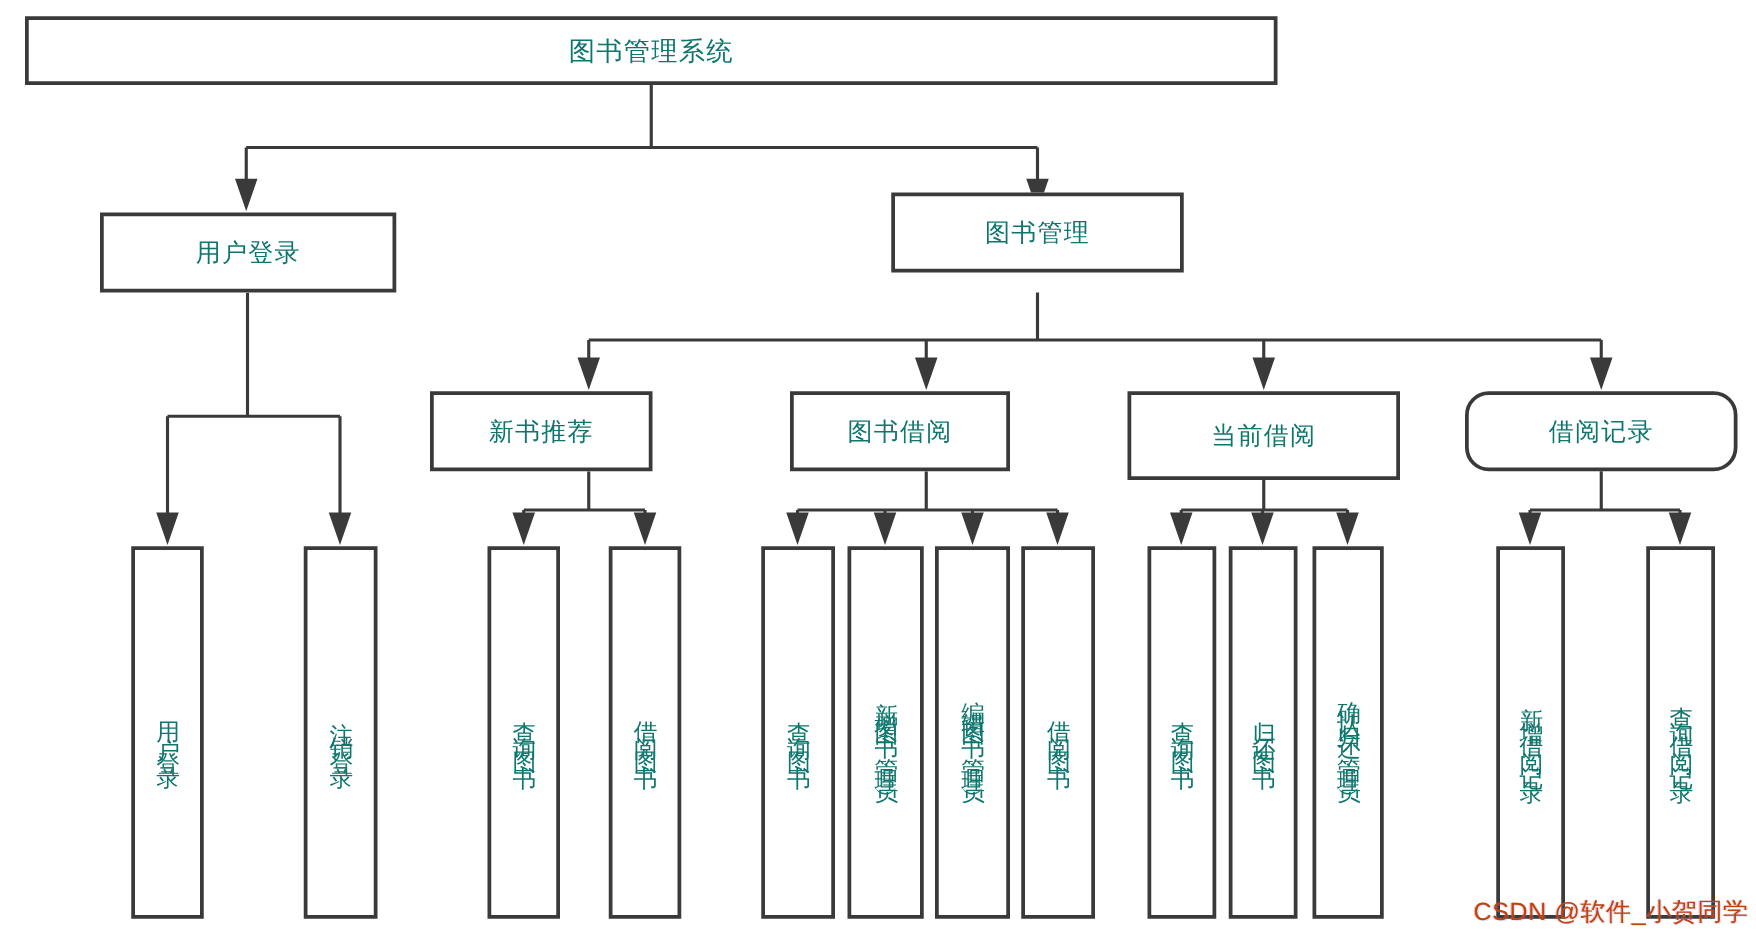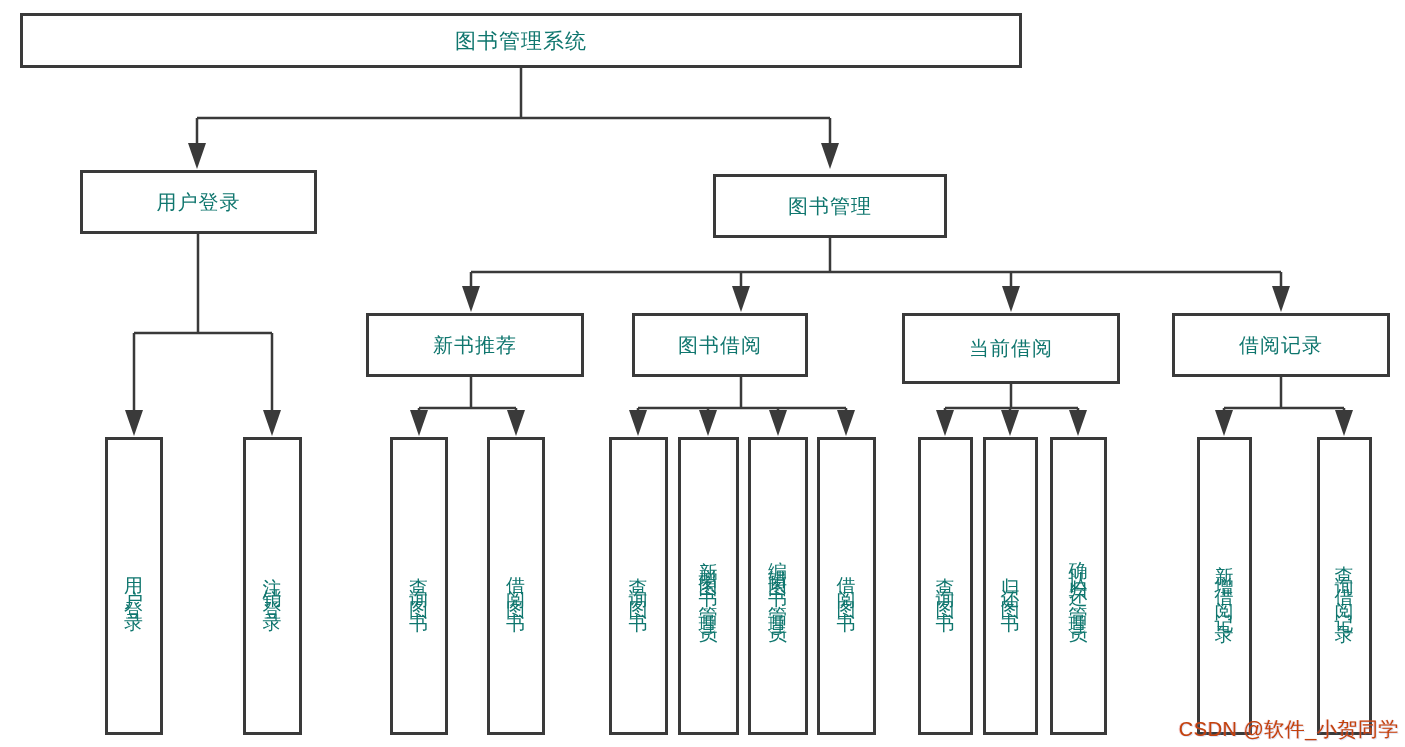--- a/index.html
+++ b/index.html
@@ -122,34 +122,34 @@
     </g>
   </svg>
 
   <div class="node root" style="left:20px; top:13px; width:1002px; height:55px;">
     <span>图书管理系统</span>
   </div>
 
   <div class="node h" style="left:80px; top:170px; width:237px; height:64px;">
     <span>用户登录</span>
   </div>
-  <div class="node h" style="left:713px; top:174px; width:234px; height:64px;font-family:Liberation Serif, serif;">
+  <div class="node h" style="left:713px; top:154px; width:234px; height:64px;font-family:Liberation Serif, serif;">
     <span>图书管理</span>
   </div>
 
-  <div class="node h" style="left:366px; top:313px; width:218px; height:64px;">
+  <div class="node h" style="left:344px; top:313px; width:178px; height:64px;">
     <span>新书推荐</span>
   </div>
   <div class="node h" style="left:632px; top:313px; width:176px; height:64px;">
     <span>图书借阅</span>
   </div>
   <div class="node h" style="left:902px; top:313px; width:218px; height:71px;">
     <span>当前借阅</span>
   </div>
-  <div class="node h" style="left:1172px; top:313px; width:218px; height:64px;">
+  <div class="node h" style="left:1172px; top:313px; width:218px; height:64px;border-radius:19px;">
     <span>借阅记录</span>
   </div>
 
   <div class="node v" style="left:105px; top:437px; width:58px; height:298px;">
     <span class="vtext">用户登录</span>
   </div>
   <div class="node v" style="left:243px; top:437px; width:59px; height:298px;">
     <span class="vtext">注销登录</span>
   </div>
 

